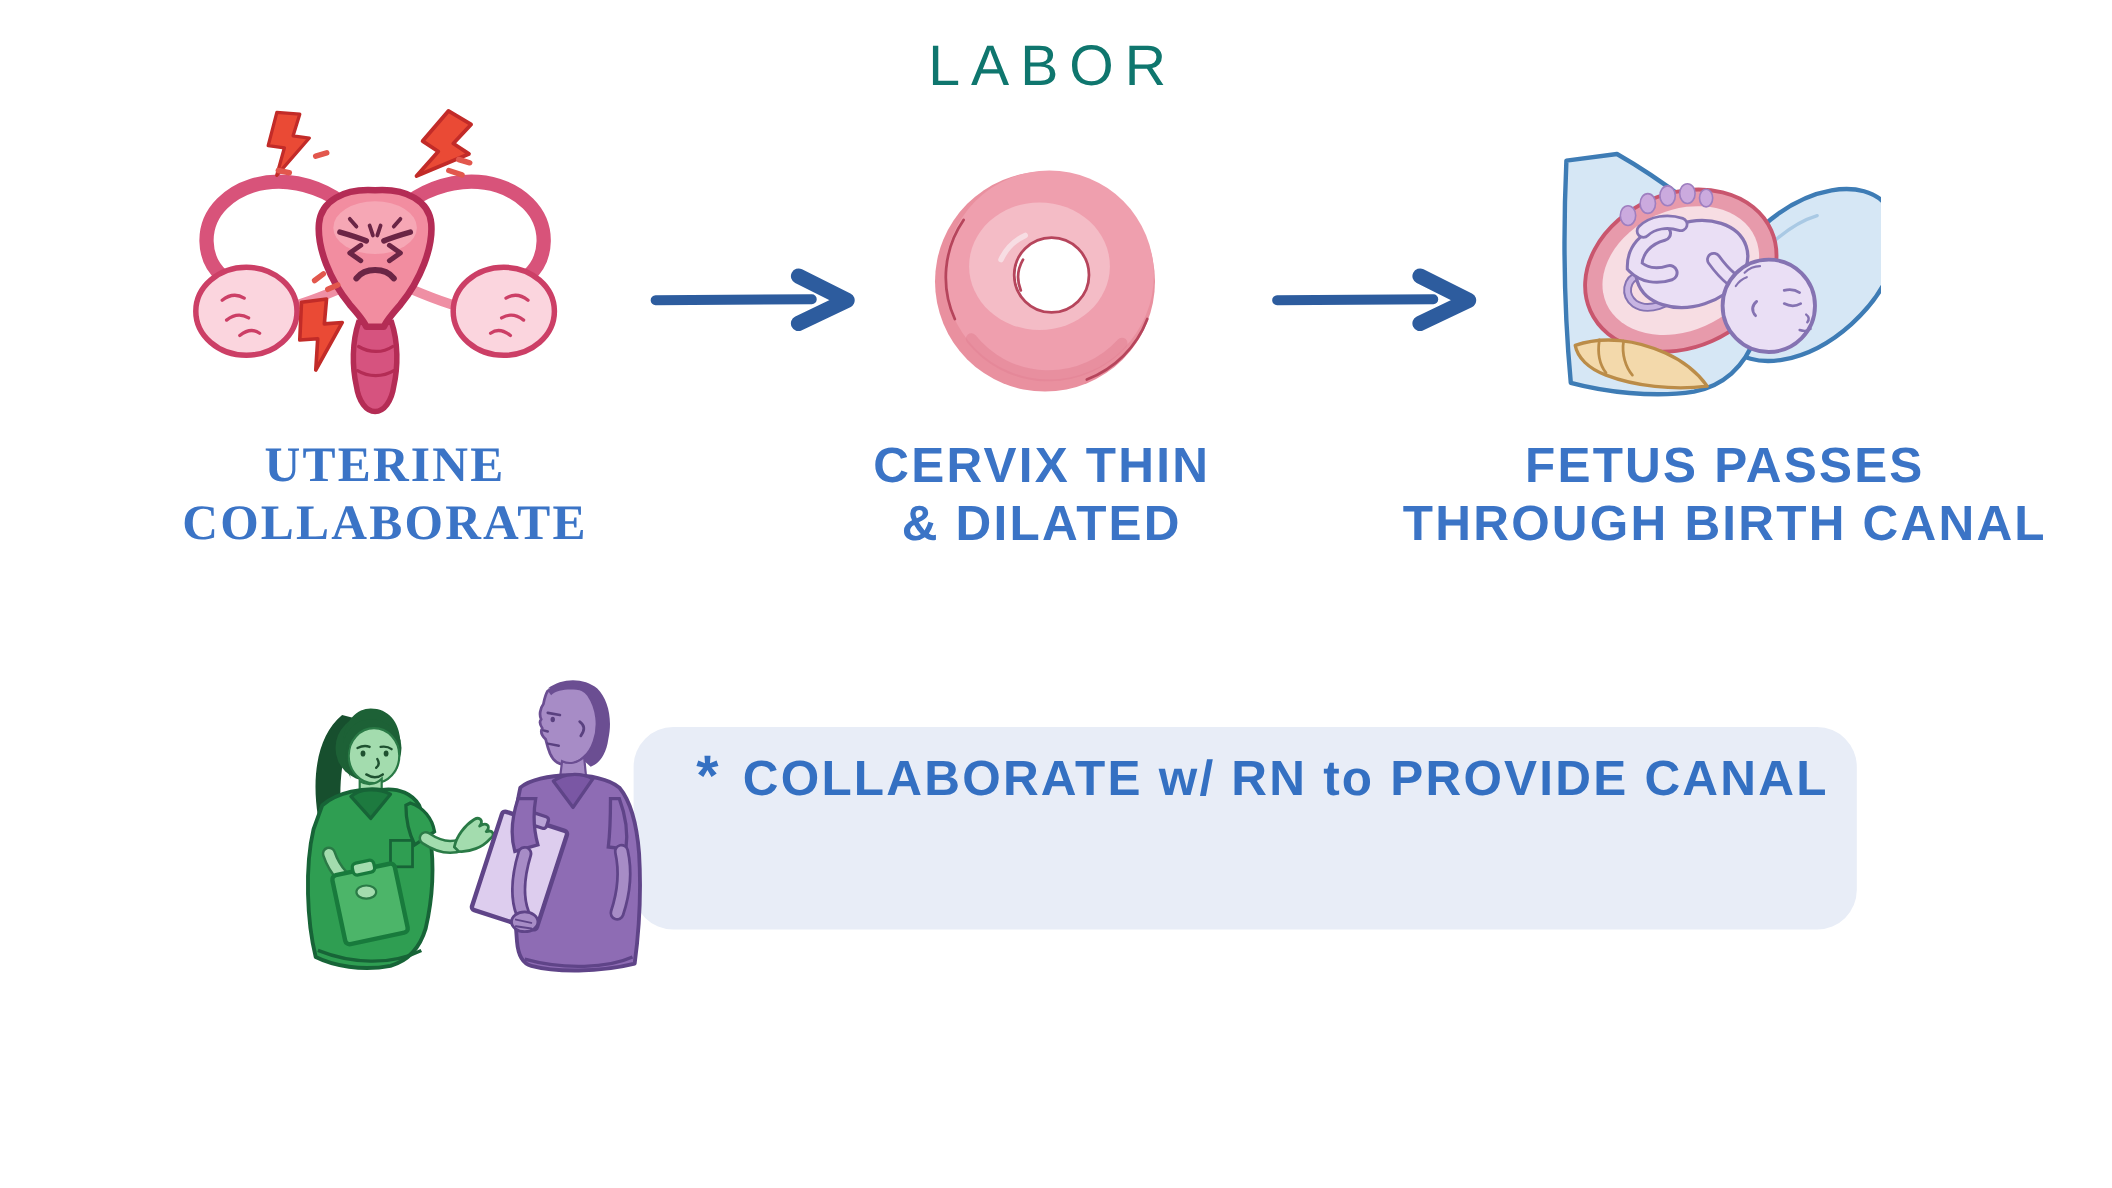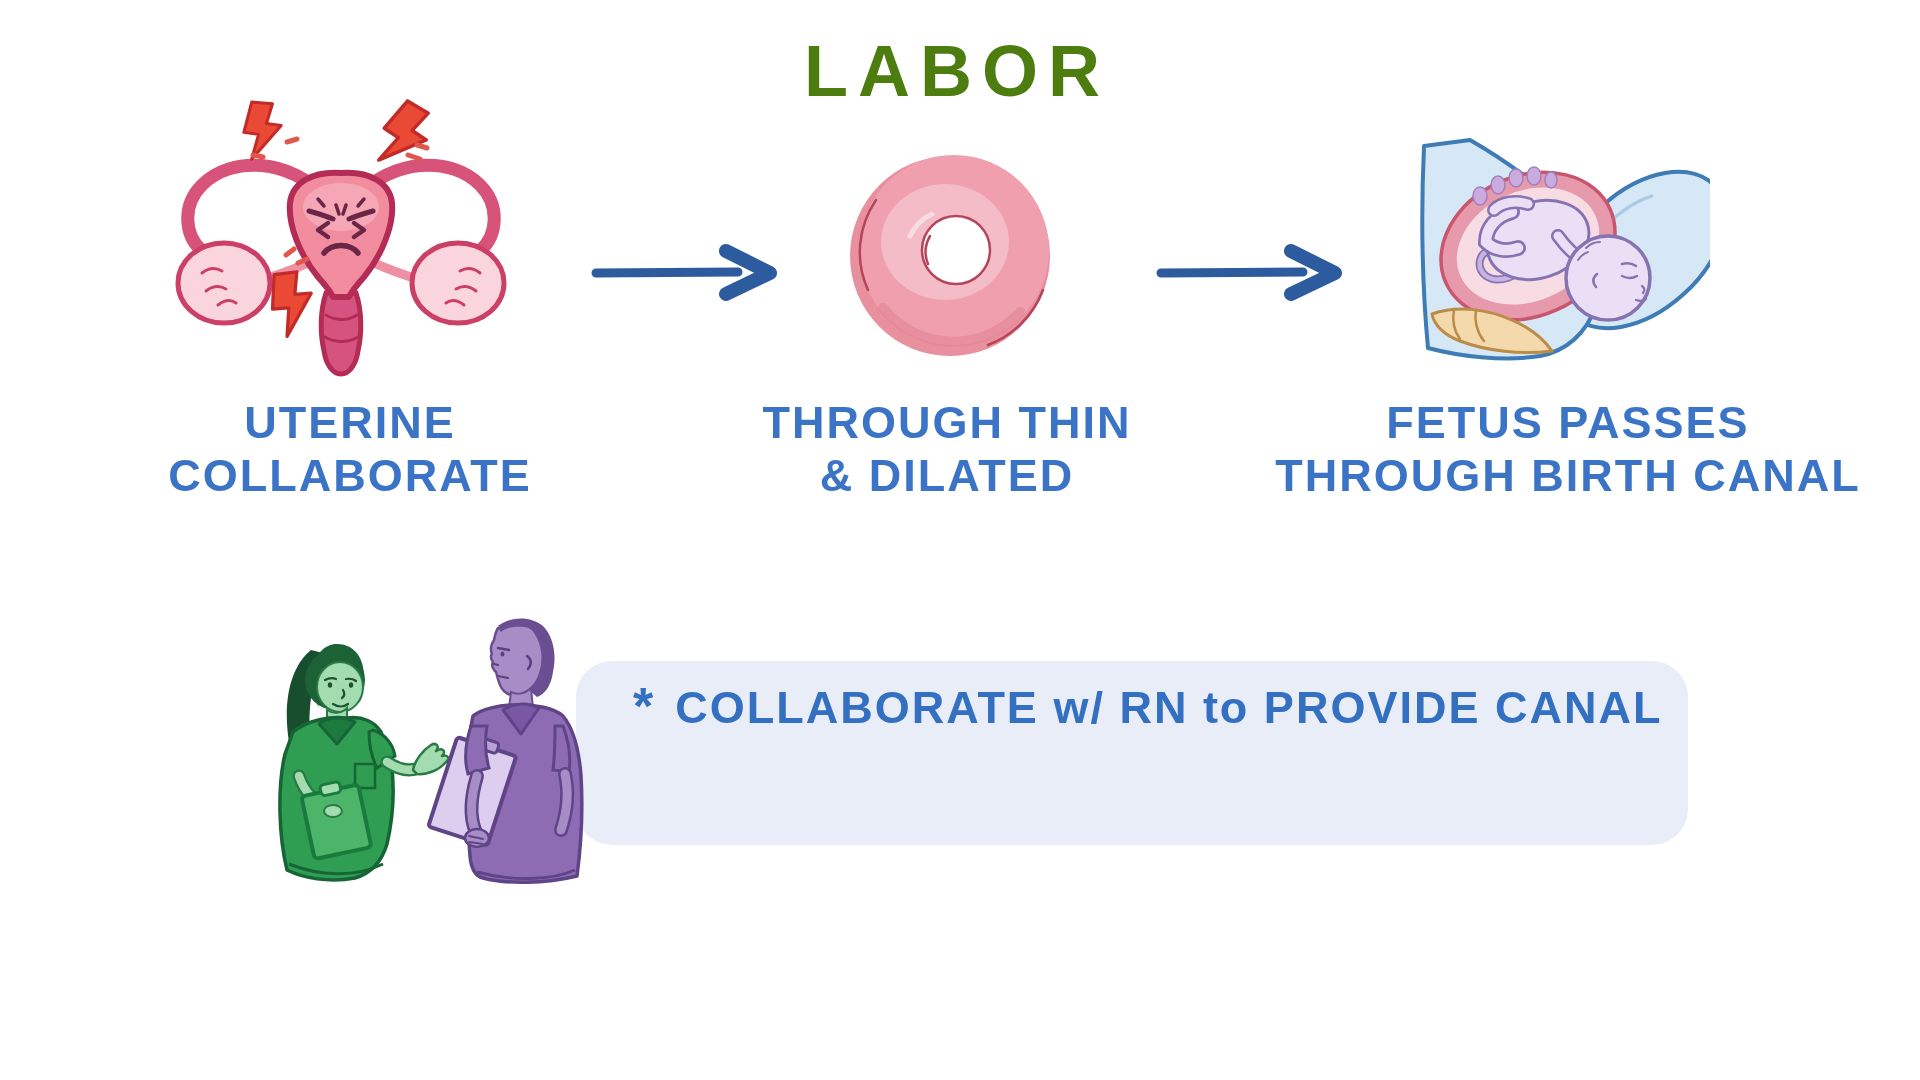--- a/index.html
+++ b/index.html
@@ -2,22 +2,22 @@
 <html><head>
 <meta charset="utf-8">
 <style>
   html,body{margin:0;padding:0;background:#ffffff;}
   .canvas{
     position:relative;width:1920px;height:1080px;overflow:hidden;
     background:#ffffff;font-family:"Liberation Sans",sans-serif;
   }
   .title{
     position:absolute;left:957px;top:30px;transform:translateX(-50%);
-    margin:0;font-size:72px;font-weight:bold;letter-spacing:10px;
-    color:#4d7c0f;white-space:nowrap;
+    margin:0;font-size:52px;font-weight:normal;letter-spacing:10px;
+    color:#0f766e;white-space:nowrap;
   }
   .illus{position:absolute;}
   .illus svg{display:block;}
   .arrow{position:absolute;}
   .step-label{
     position:absolute;transform:translateX(-50%);text-align:center;
     font-size:45px;font-weight:bold;line-height:53px;letter-spacing:2px;
     color:#3b74c6;white-space:nowrap;
   }
   .note-box{
@@ -140,26 +140,26 @@
       <path d="M222 168 q8 4 15 0 M222 156 q8 -2 14 2" fill="none" stroke="#8573b2" stroke-width="2.5" stroke-linecap="round"></path>
       <path d="M197 166 q-7 6 -1 13" fill="none" stroke="#8573b2" stroke-width="2.5" stroke-linecap="round"></path>
       <path d="M242 178 q4 3 1 7 M236 192 q6 2 10 -1" fill="none" stroke="#8573b2" stroke-width="2.2" stroke-linecap="round"></path>
       <path d="M186 140 q6 -6 14 -6 M178 152 q4 -6 10 -8" fill="none" stroke="#8573b2" stroke-width="2" stroke-linecap="round"></path>
 
       <path d="M32 206 C58 197 88 201 114 213 C132 221 144 232 152 243 C122 247 86 243 60 233 C44 227 34 217 32 206 Z" fill="#f3d9ab" stroke="#bb8c48" stroke-width="3" stroke-linejoin="round"></path>
       <path d="M54 201 C52 213 54 223 60 231 M76 202 C74 214 78 226 84 233" fill="none" stroke="#bb8c48" stroke-width="2.5" stroke-linecap="round"></path>
     </svg>
   </div>
 
-  <div class="step-label" style="left:350px;top:396px;">
+  <div class="step-label" style="left:350px;top:396px;font-family:Liberation Serif, serif;">
     <div>UTERINE</div>
     <div>COLLABORATE</div>
   </div>
   <div class="step-label" style="left:947px;top:396px;">
-    <div>THROUGH THIN</div>
+    <div>CERVIX THIN</div>
     <div>&amp; DILATED</div>
   </div>
   <div class="step-label" style="left:1528px;top:396px;margin-left:40px;">
     <div>FETUS PASSES</div>
     <div>THROUGH BIRTH CANAL</div>
   </div>
 
   <div class="note-box">
     <div class="note-line note-line-1">
       <span class="bullet">*</span>

